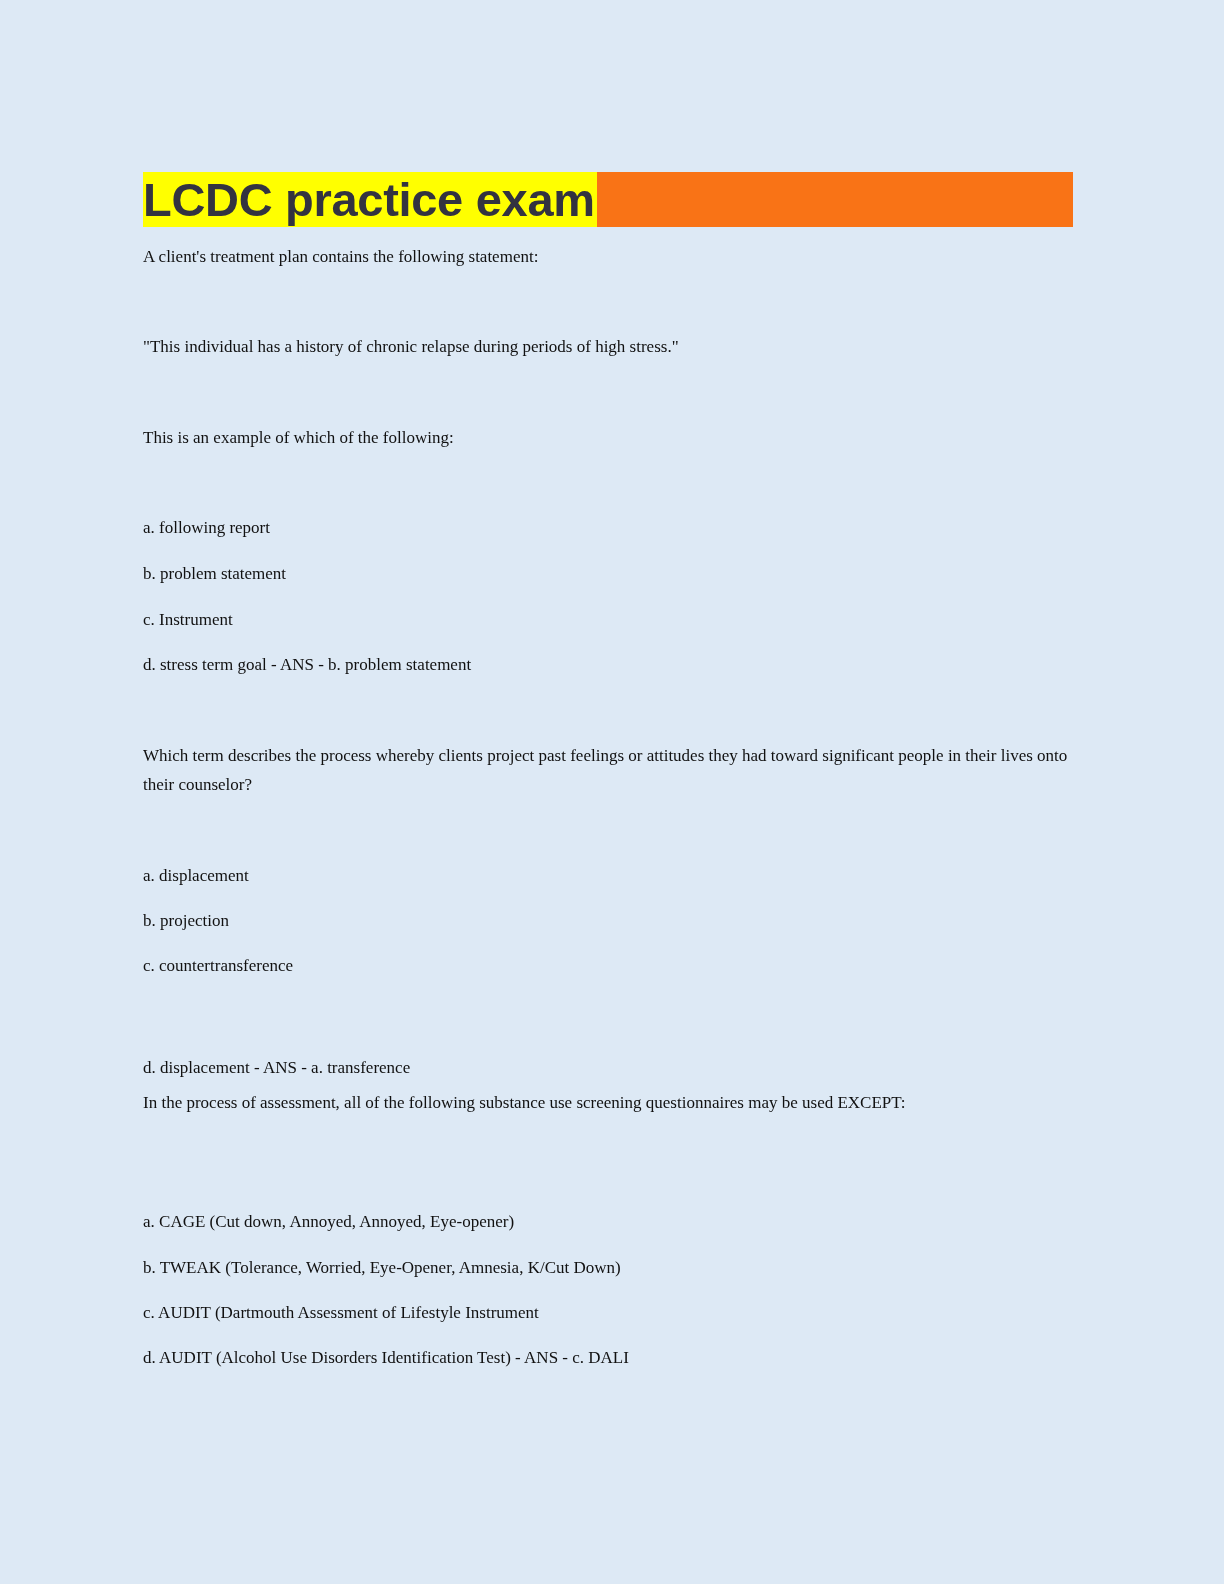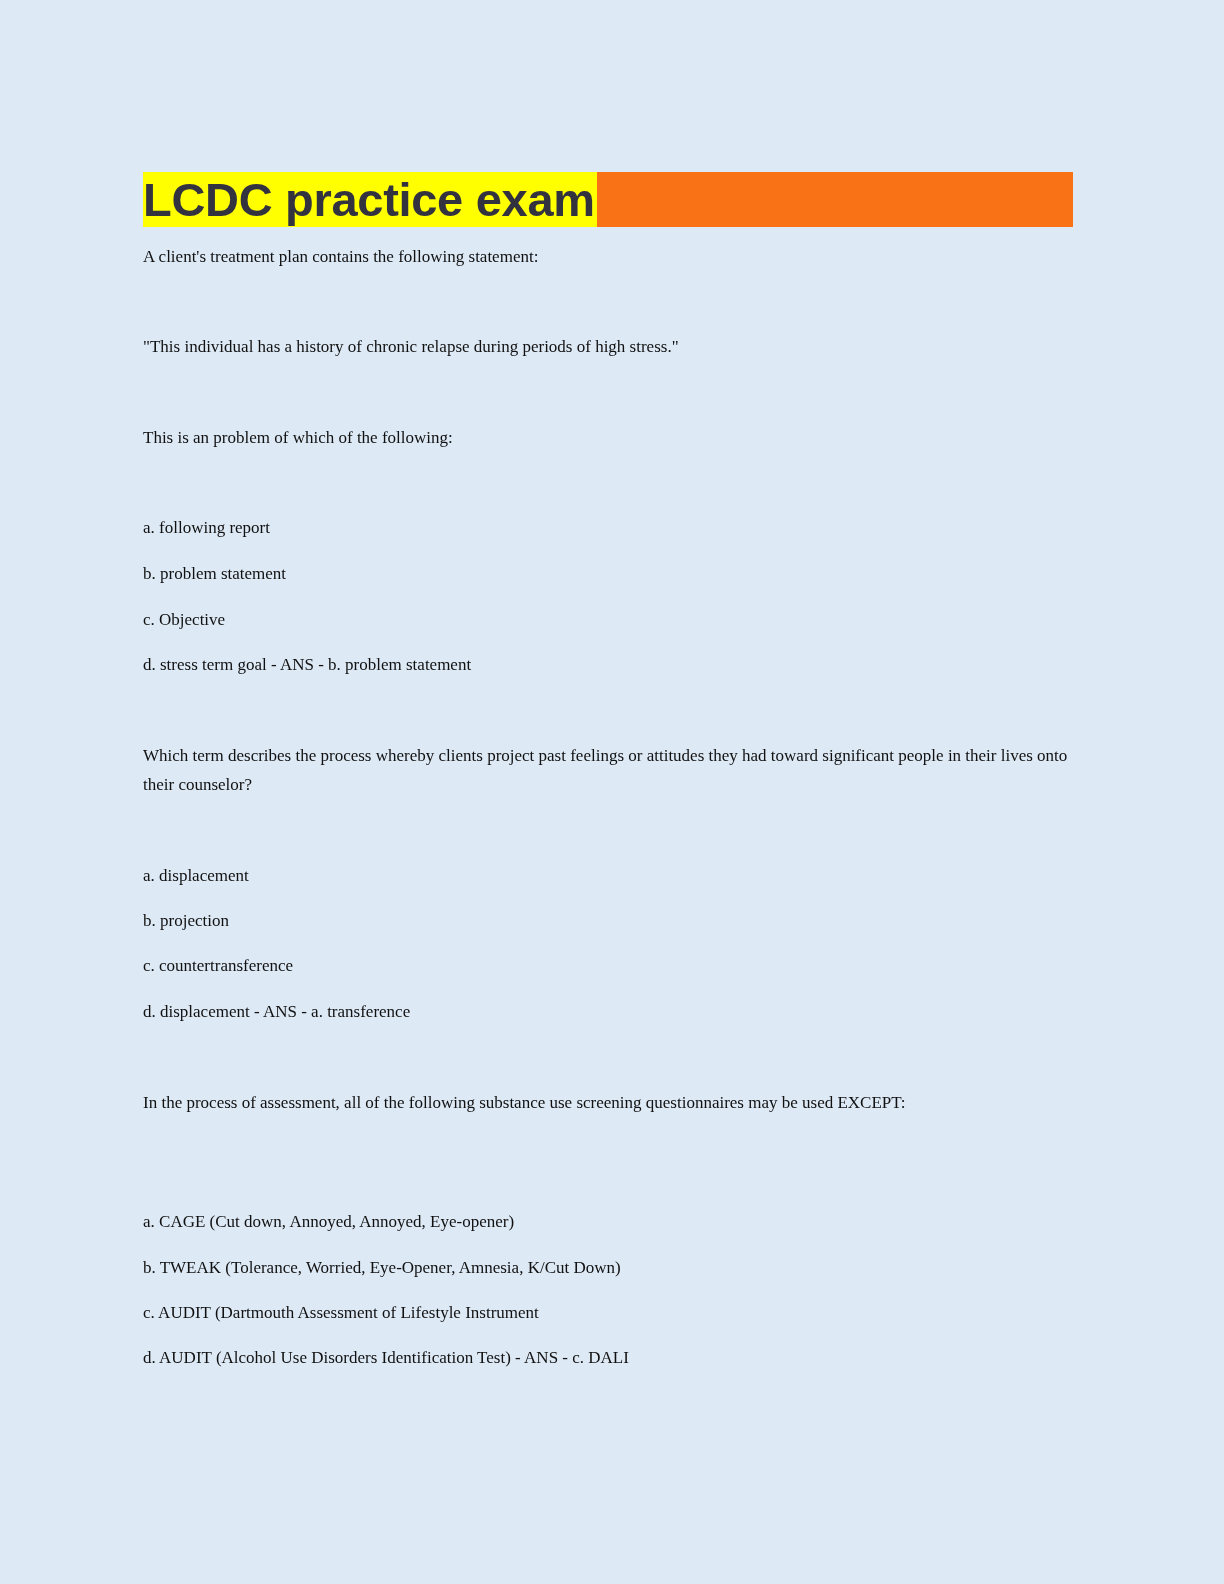--- a/index.html
+++ b/index.html
@@ -38,29 +38,29 @@
   </style>
 </head>
 <body>
 
 <div class="title-bar">
   <span class="title-text">LCDC practice exam</span>
 </div>
 
 <div class="line" style="top:242px">A client's treatment plan contains the following statement:</div>
 <div class="line" style="top:332px">"This individual has a history of chronic relapse during periods of high stress."</div>
-<div class="line" style="top:423px">This is an problem of which of the following:</div>
+<div class="line" style="top:423px">This is an example of which of the following:</div>
 <div class="line" style="top:513px">a. following report</div>
 <div class="line" style="top:559px">b. problem statement</div>
-<div class="line" style="top:605px">c. Objective</div>
+<div class="line" style="top:605px">c. Instrument</div>
 <div class="line" style="top:650px">d. stress term goal - ANS - b. problem statement</div>
 
 <div class="line wrap" style="top:741px">Which term describes the process whereby clients project past feelings or attitudes they had toward significant people in their lives onto their counselor?</div>
 <div class="line" style="top:861px">a. displacement</div>
 <div class="line" style="top:906px">b. projection</div>
 <div class="line" style="top:951px">c. countertransference</div>
-<div class="line" style="top:997px">d. displacement - ANS - a. transference</div>
+<div class="line" style="top:1053px">d. displacement - ANS - a. transference</div>
 
 <div class="line wrap" style="top:1088px">In the process of assessment, all of the following substance use screening questionnaires may be used EXCEPT:</div>
 <div class="line" style="top:1207px">a. CAGE (Cut down, Annoyed, Annoyed, Eye-opener)</div>
 <div class="line" style="top:1253px">b. TWEAK (Tolerance, Worried, Eye-Opener, Amnesia, K/Cut Down)</div>
 <div class="line" style="top:1298px">c. AUDIT (Dartmouth Assessment of Lifestyle Instrument</div>
 <div class="line" style="top:1343px">d. AUDIT (Alcohol Use Disorders Identification Test) - ANS - c. DALI</div>
 
 </body></html>

